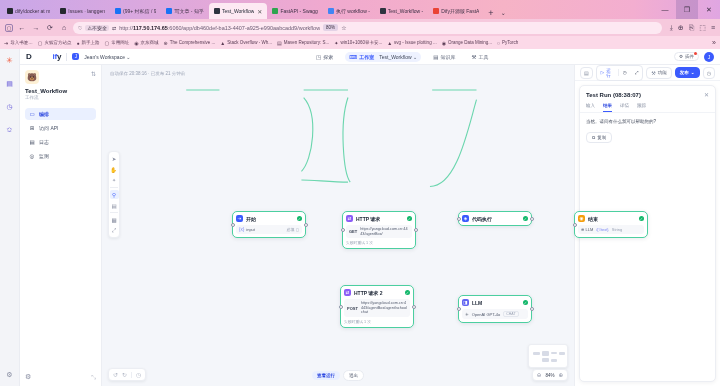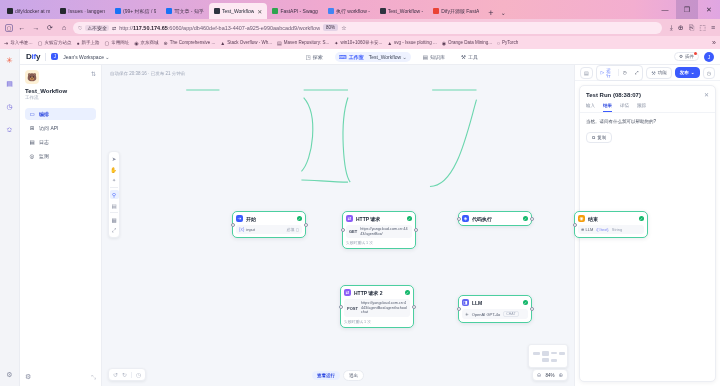--- a/index.html
+++ b/index.html
@@ -72,21 +72,21 @@
   .railbar .rlogo { color: #f05a3c; font-size: 8px; }
   .railbar .rbottom { margin-top: auto; margin-bottom: 6px; color: #8a8fa3; }
 
   .appmain { flex: 1; display: flex; flex-direction: column; min-width: 0; }
 
   .topbar {
     height: 16px; border-bottom: 1px solid #eceef3; background: #fff;
     display: flex; align-items: center; padding: 0 6px; gap: 5px;
   }
   .brand { font-size: 8px; font-weight: 700; color: #1b2434; letter-spacing: -.2px; }
-  .brand .dot { color: #3b5bfd; }
+  .brand .dot { color: #3b5bfd; margin-left: 21px; }
   .divvert { width: 1px; height: 8px; background: #e3e6ee; }
   .wsbadge { width: 7px; height: 7px; border-radius: 2px; background: #3b5bfd; color: #fff;
     font-size: 4.5px; display: flex; align-items: center; justify-content: center; }
   .wsname { font-size: 5px; color: #3f4759; }
   .topnav { margin: 0 auto; display: flex; align-items: center; gap: 8px; }
   .navitem { display: flex; align-items: center; gap: 2px; font-size: 5px; color: #5c6478; padding: 2px 4px; border-radius: 7px; }
   .navitem.active { background: #eef2ff; color: #3b5bfd; font-weight: 700; }
   .navitem .nicon { font-size: 5.5px; }
   .navcrumb { font-size: 5px; color: #3f4759; }
   .topright { display: flex; align-items: center; gap: 5px; }

